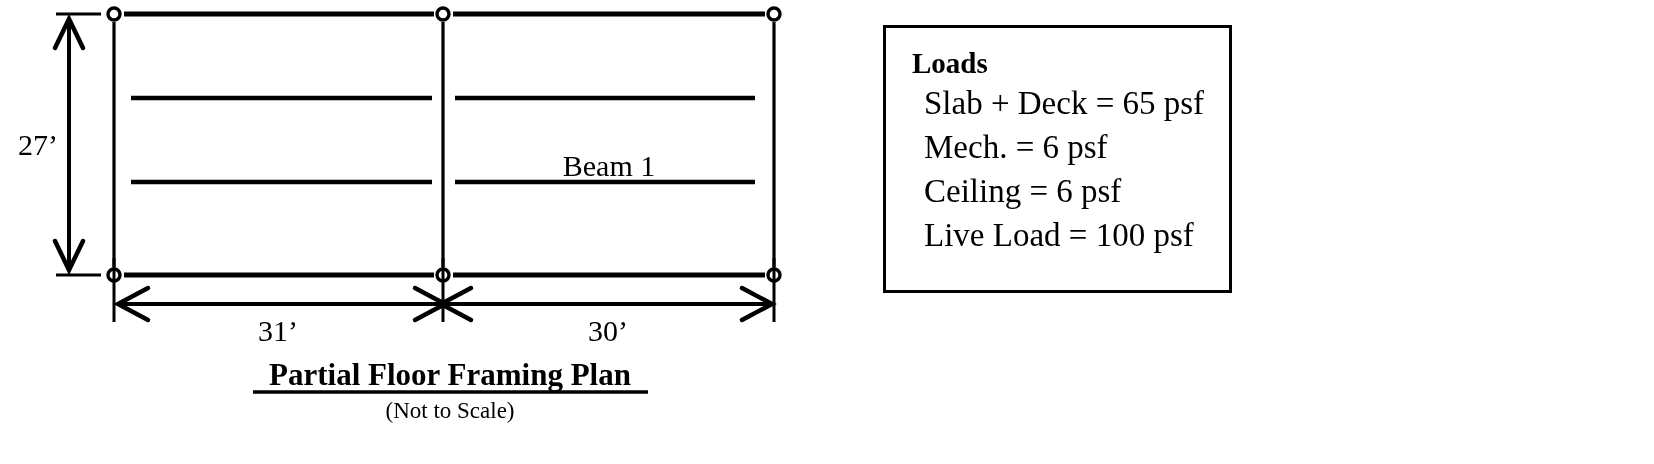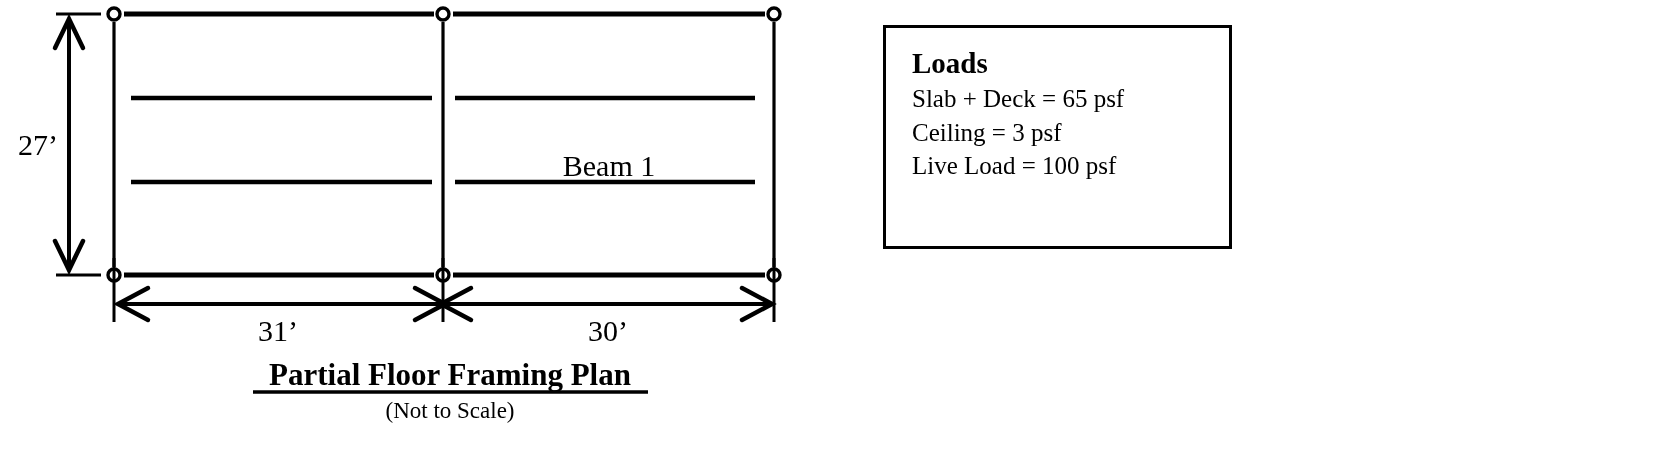--- a/index.html
+++ b/index.html
@@ -58,38 +58,39 @@
     stroke: #000000;
     stroke-width: 3.4;
   }
 
   
   #loads-box {
     position: absolute;
     left: 883px;
     top: 25px;
     width: 349px;
-    height: 224px;
+    height: 268px;
     border: 3px solid #000000;
     background: #ffffff;
     box-sizing: border-box;
   }
   #loads-inner {
     padding: 16px 0 0 26px;
   }
   .loads-heading {
     font-size: 29px;
     font-weight: bold;
     line-height: 1.32;
     white-space: nowrap;
   }
   .loads-row {
-    font-size: 25px;
+    font-size: 33px;
     line-height: 1.33;
     white-space: nowrap;
+    margin-left: 12px;
   }
 </style>
 </head>
 <body>
 
 <div id="page">
 
   <svg id="framing-svg" viewBox="0 0 1654 464">
 
     <g>
@@ -164,18 +165,19 @@
       <line class="title-rule" x1="253" y1="392" x2="648" y2="392"></line>
       <text class="svg-text plan-sub" x="450" y="418" text-anchor="middle">(Not to Scale)</text>
     </g>
 
   </svg>
 
   <div id="loads-box">
     <div id="loads-inner">
       <div class="loads-heading">Loads</div>
       <div class="loads-row">Slab + Deck = 65 psf</div>
-      <div class="loads-row">Ceiling = 3 psf</div>
+      <div class="loads-row">Mech. = 6 psf</div>
+      <div class="loads-row">Ceiling = 6 psf</div>
       <div class="loads-row">Live Load = 100 psf</div>
     </div>
   </div>
 
 </div>
 
 </body></html>

